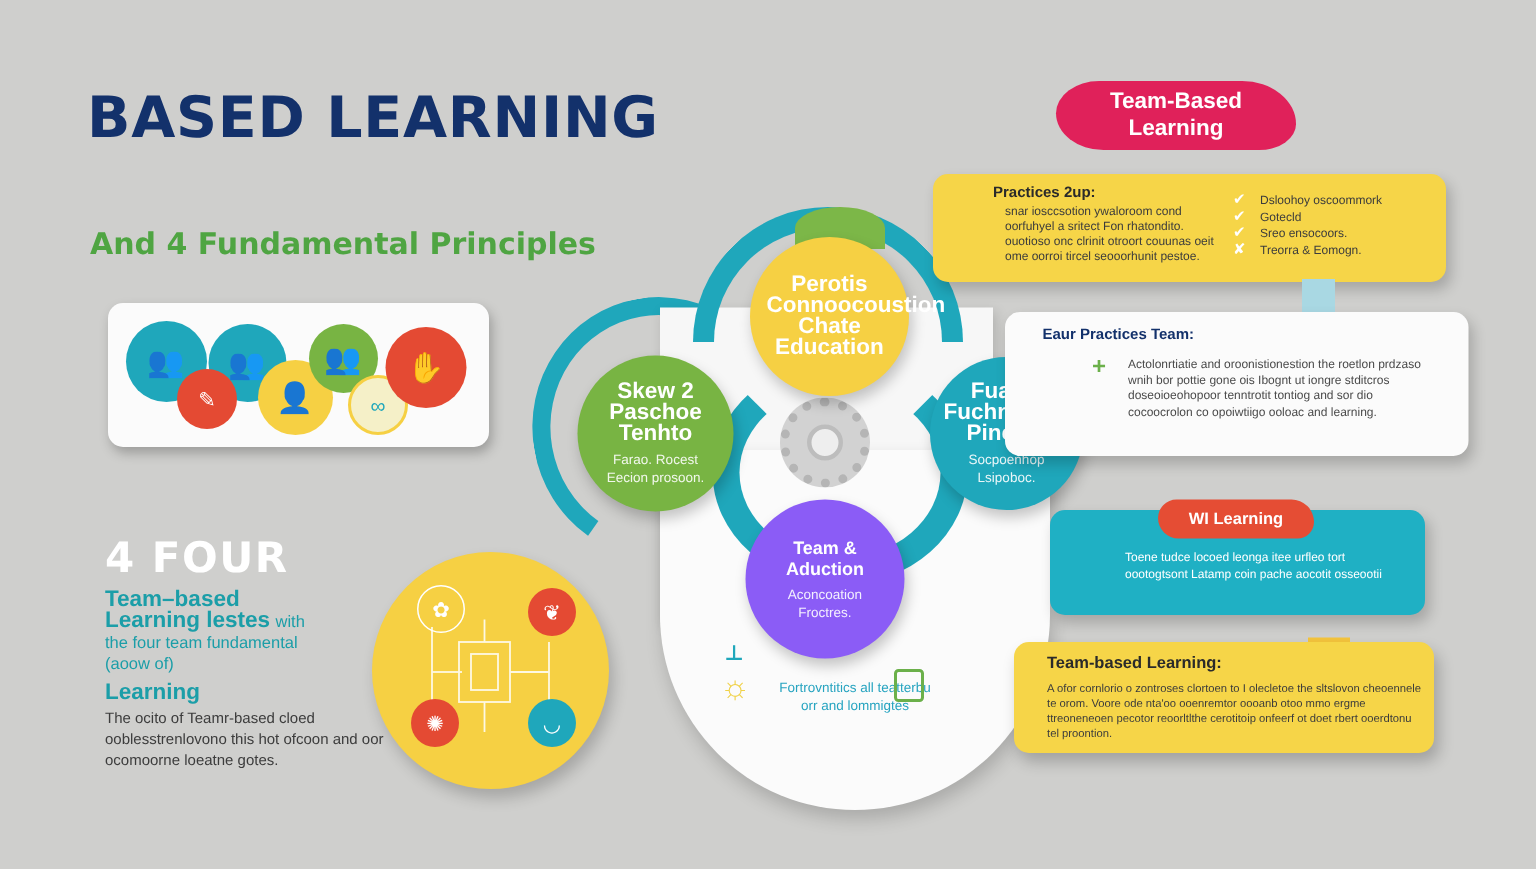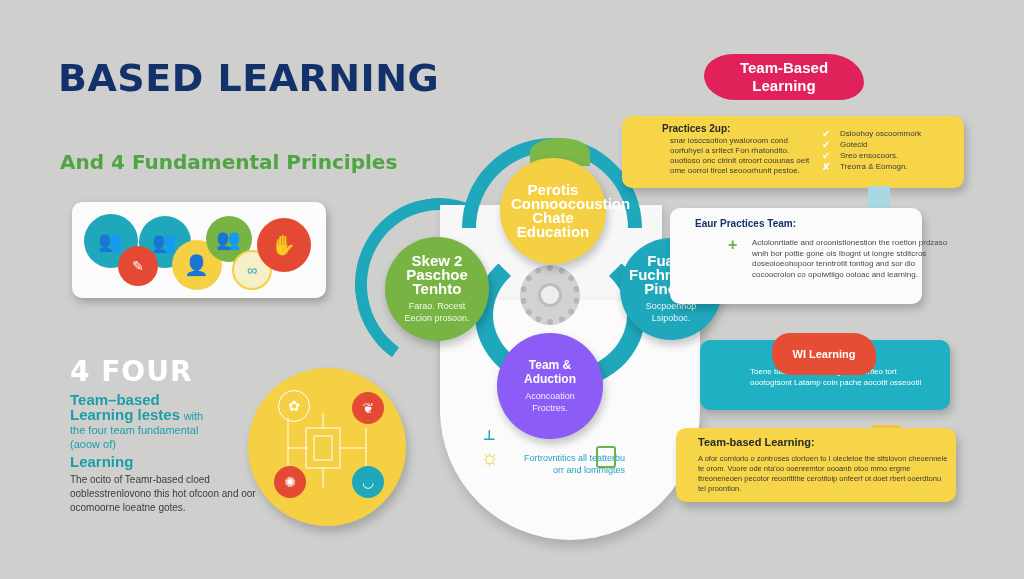--- a/index.html
+++ b/index.html
@@ -119,21 +119,21 @@
     box-shadow: 2px 5px 9px rgba(0,0,0,0.22);
   }
   .node .t { font-weight: bold; font-size: 15px; line-height: 14px; }
   .node .s { font-size: 9px; line-height: 12px; opacity: 0.9; margin-top: 4px; }
   .node-yellow { left: 500px; top: 158px; width: 106px; height: 106px; background: #f6d043; }
   .node-green  { left: 385px; top: 237px; width: 104px; height: 104px; background: #78b443; }
   .node-teal   { left: 620px; top: 238px; width: 102px; height: 102px; background: #1fa7bb; }
   .node-red    { left: 497px; top: 333px; width: 106px; height: 106px; background: #8b5cf6; }
 
   .bowl-caption {
-    left: 515px; top: 452px; width: 110px; text-align: right;
+    left: 515px; top: 452px; width: 110px; text-align: center;
     color: #27a4c0; font-size: 9px; line-height: 12px;
   }
   .sun-icon { left: 480px; top: 445px; color: #f0d24a; font-size: 22px; }
   .tee-icon { left: 483px; top: 427px; color: #1fa7bb; font-size: 14px; font-weight: bold; }
   .bag-icon {
     left: 596px; top: 446px; width: 20px; height: 22px;
     border: 2px solid #6bb04a; border-radius: 3px;
   }
 
   
@@ -149,35 +149,35 @@
     box-shadow: 3px 5px 9px rgba(0,0,0,0.2);
   }
   .yellow-top .head { position: absolute; left: 40px; top: 7px; color: #2a2a2a; font-weight: bold; font-size: 10px; }
   .yellow-top .body { position: absolute; left: 48px; top: 20px; width: 140px; color: #3c3c3c; font-size: 8px; line-height: 10px; }
   .checklist { position: absolute; left: 200px; top: 12px; }
   .check-item { display: flex; align-items: center; font-size: 8px; color: #3c3c3c; height: 11px; }
   .check-item .ck { color: #fff; font-weight: bold; width: 18px; font-size: 10px; }
 
   .ribbon-1 { left: 868px; top: 186px; width: 22px; height: 32px; background: #a9d8e3; }
   .white-box {
-    left: 670px; top: 208px; width: 252px; height: 96px;
+    left: 670px; top: 208px; width: 309px; height: 96px;
     background: #fbfbfb; border-radius: 10px;
     box-shadow: 3px 5px 9px rgba(0,0,0,0.2);
   }
   .white-box .head { position: absolute; left: 25px; top: 10px; color: #13316b; font-weight: bold; font-size: 10px; }
   .white-box .plus { position: absolute; left: 58px; top: 28px; color: #6bb04a; font-size: 16px; font-weight: bold; }
   .white-box .body { position: absolute; left: 82px; top: 30px; width: 200px; color: #4a4a4a; font-size: 8px; line-height: 10.5px; }
 
   .teal-box {
     left: 700px; top: 340px; width: 250px; height: 70px;
     background: #1fb0c4; border-radius: 10px;
     box-shadow: 3px 5px 9px rgba(0,0,0,0.2);
   }
   .wl-blob {
-    left: 772px; top: 333px; width: 104px; height: 42px;
+    left: 772px; top: 333px; width: 104px; height: 26px;
     background: #e54d34; border-radius: 18px 22px 16px 20px;
     display: flex; align-items: center; justify-content: center;
     color: #fff; font-weight: bold; font-size: 11px;
   }
   .teal-box .body { position: absolute; left: 50px; top: 26px; width: 180px; color: #fff; font-size: 8px; line-height: 11px; }
 
   .ribbon-2 { left: 872px; top: 425px; width: 28px; height: 20px; background: #f4c43c; }
   .yellow-bottom {
     left: 676px; top: 428px; width: 280px; height: 74px;
     background: #f6d548; border-radius: 10px;

